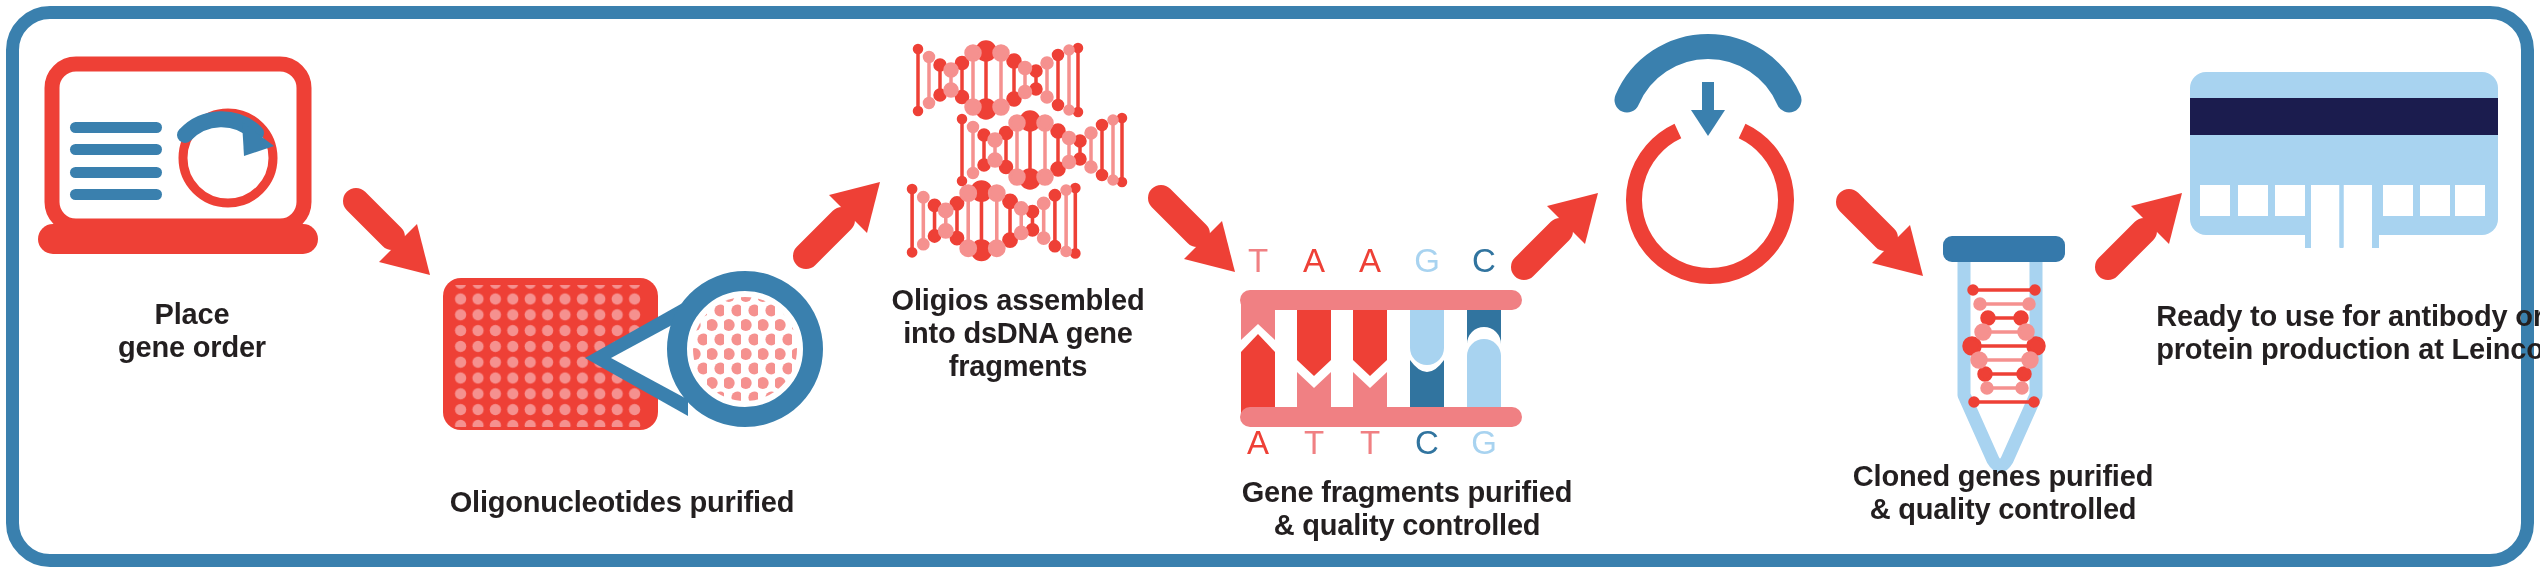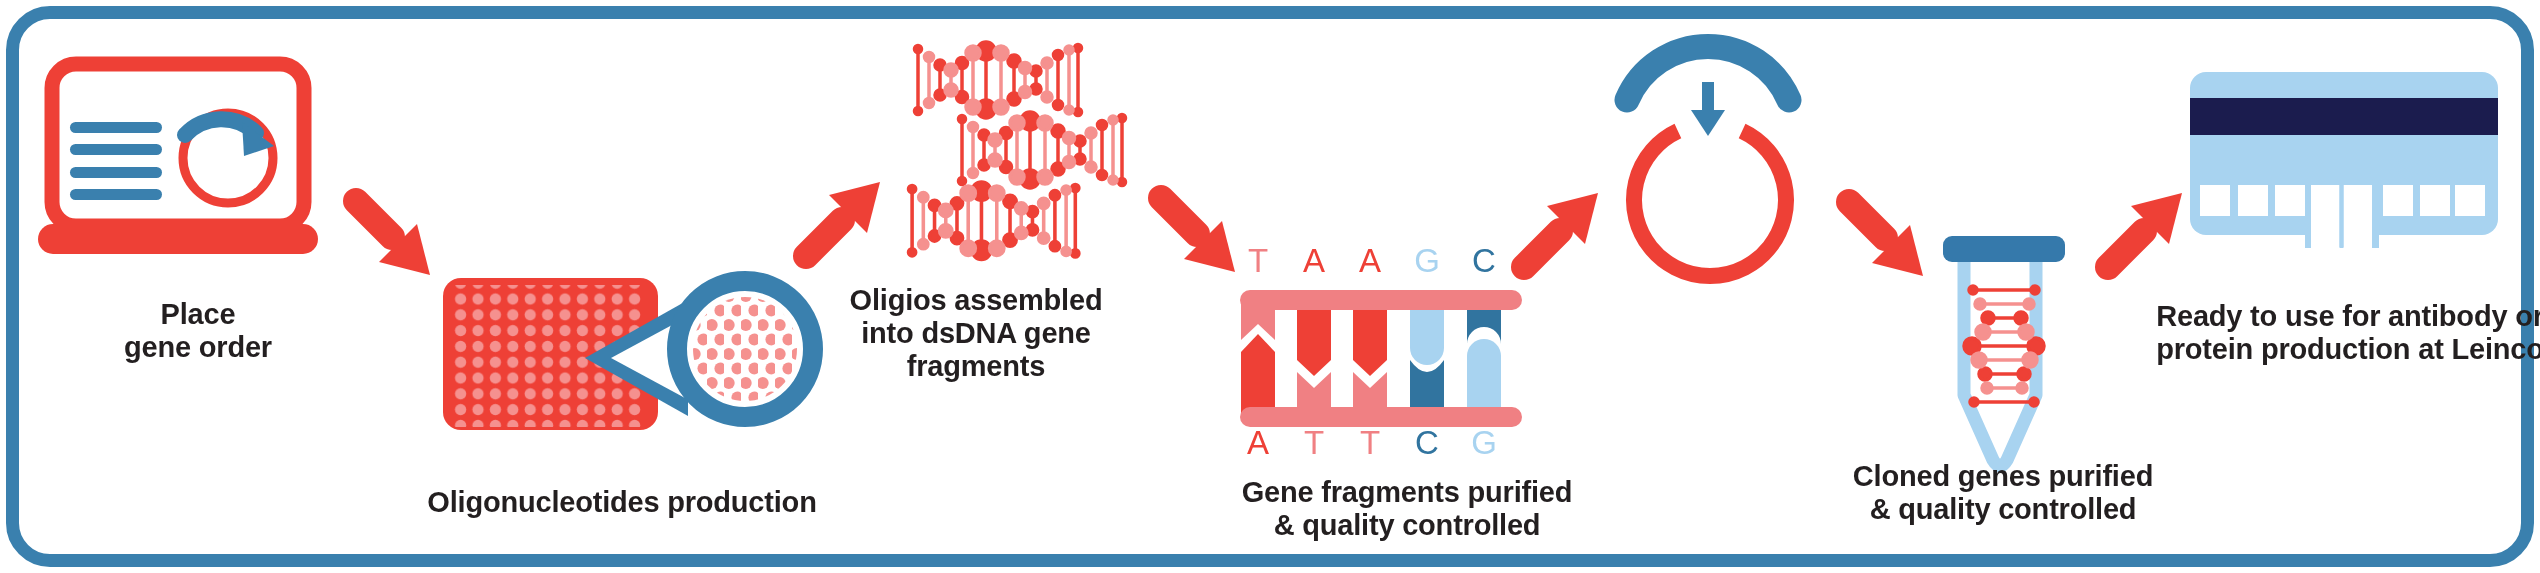--- a/index.html
+++ b/index.html
@@ -35,21 +35,21 @@
       <rect x="32" y="106" width="92" height="11" rx="5.5" fill="#3a80ae"></rect>
       <rect x="32" y="129" width="92" height="11" rx="5.5" fill="#3a80ae"></rect>
       <rect x="32" y="151" width="92" height="11" rx="5.5" fill="#3a80ae"></rect>
     </g>
     <g>
       <circle cx="190" cy="120" r="45" fill="none" stroke="#ee4036" stroke-width="9"></circle>
       <path d="M147,97 A50,50 0 0 1 218,95" fill="none" stroke="#3a80ae" stroke-width="16" stroke-linecap="round"></path>
       <polygon points="236,108 204,84 206,118" fill="#3a80ae"></polygon>
     </g>
   </svg>
-  <div class="label" style="left:38px;top:298px;width:320px">Place
+  <div class="label" style="left:32px;top:298px;width:320px">Place
 gene order</div>
 
   <svg class="abs" style="left:340px;top:185px" width="100" height="100" viewBox="0 0 100 100">
     <path d="M16,16 L52,52" stroke="#ee4036" stroke-width="26" stroke-linecap="round"></path>
     <polygon points="90,90 39,77 77,39" fill="#ee4036"></polygon>
   </svg>
 
   <svg class="abs" style="left:435px;top:260px" width="405" height="185" viewBox="0 0 405 185">
     <defs>
       <pattern id="wells" width="17.4" height="15.8" patternUnits="userSpaceOnUse">
@@ -62,21 +62,21 @@
     </defs>
     <rect x="8" y="18" width="215" height="152" rx="18" fill="#ee4036"></rect>
     <rect x="16" y="25" width="192" height="142" fill="url(#wells)"></rect>
     <g>
       <polygon points="150,98 253,40 253,156" fill="#3a80ae"></polygon>
       <polygon points="176,98 250,58 250,138" fill="#ffffff"></polygon>
       <circle cx="310" cy="89" r="68" fill="#ffffff" stroke="#3a80ae" stroke-width="20"></circle>
       <circle cx="310" cy="89" r="52" fill="url(#hexdots)"></circle>
     </g>
   </svg>
-  <div class="label" style="left:402px;top:486px;width:440px">Oligonucleotides production</div>
+  <div class="label" style="left:402px;top:486px;width:440px">Oligonucleotides purified</div>
 
   <svg class="abs flip" style="left:790px;top:172px" width="100" height="100" viewBox="0 0 100 100">
     <path d="M16,16 L52,52" stroke="#ee4036" stroke-width="26" stroke-linecap="round"></path>
     <polygon points="90,90 39,77 77,39" fill="#ee4036"></polygon>
   </svg>
 
   <svg class="abs" style="left:895px;top:40px" width="250" height="235" viewBox="0 0 250 235">
     <defs>
       <g id="dna-motif">
         <g stroke="#ee4036" fill="#ee4036" stroke-width="3.5">
@@ -127,21 +127,21 @@
           <line x1="156" y1="5" x2="156" y2="65"></line>
             <circle cx="156" cy="5" r="4"></circle>
             <circle cx="156" cy="65" r="4"></circle>
         </g>
       </g>
     </defs>
     <use href="#dna-motif" transform="translate(18,5)"></use>
     <use href="#dna-motif" transform="translate(62,75)"></use>
     <use href="#dna-motif" transform="translate(12,145) scale(1.02)"></use>
   </svg>
-  <div class="label" style="left:816px;top:284px;width:320px">Oligios assembled
+  <div class="label" style="left:858px;top:284px;width:320px">Oligios assembled
 into dsDNA gene
 fragments</div>
 
   <svg class="abs" style="left:1145px;top:182px" width="100" height="100" viewBox="0 0 100 100">
     <path d="M16,16 L52,52" stroke="#ee4036" stroke-width="26" stroke-linecap="round"></path>
     <polygon points="90,90 39,77 77,39" fill="#ee4036"></polygon>
   </svg>
 
   <svg class="abs" style="left:1234px;top:242px" width="300" height="220" viewBox="0 0 300 220">
     <g font-family="Liberation Sans, sans-serif" font-size="33" text-anchor="middle">

